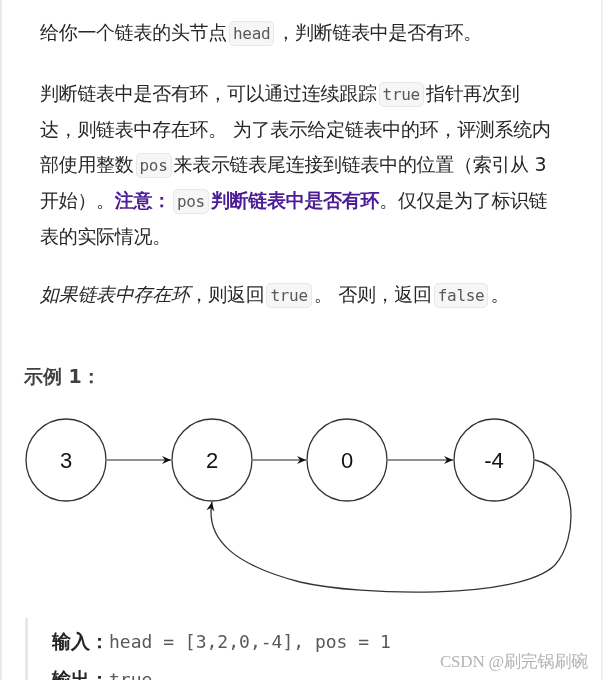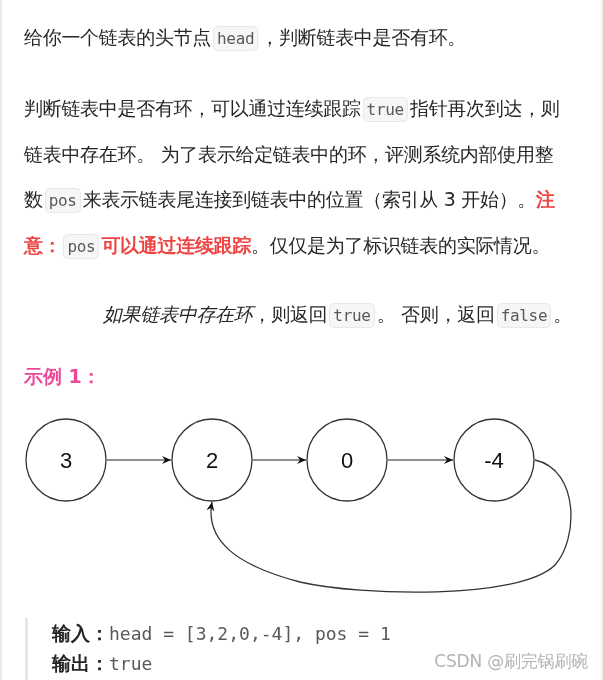--- a/index.html
+++ b/index.html
@@ -8,63 +8,63 @@
     font-family: "DejaVu Sans", "Liberation Sans", sans-serif;
     color: #262626;
   }
   .frame {
     position: absolute; left: 0; top: 0; width: 599px; height: 680px;
     border-left: 2px solid #ebebeb; border-right: 2px solid #f0f0f0;
     box-sizing: content-box;
   }
   .content { position: absolute; left: 24px; top: 0; width: 548px; }
   p.para {
-    margin: 0; font-size: 19px; line-height: 45px; letter-spacing: -0.3px;
+    margin: 16px; font-size: 19px; line-height: 35px; letter-spacing: -0.3px;
   }
   code.inline {
     font-family: "DejaVu Sans Mono", "Liberation Mono", monospace;
     font-size: 16px; color: #595959;
     background: #f6f6f6; border: 1px solid #e8e8e8; border-radius: 5px;
     padding: 2px 3px; margin: 0 2px;
   }
-  b { font-weight: bold; color: #ef4444; }
+  b { font-weight: bold; color: #4c1d95; }
   i { font-style: italic; }
   .example-title {
     position: absolute; left: 24px; top: 364px;
-    font-size: 19px; font-weight: bold; color: #ec4899;
+    font-size: 19px; font-weight: bold; color: #404040;
   }
   .diagram { position: absolute; left: 0; top: 400px; width: 603px; height: 200px; }
   .quote {
     position: absolute; left: 25px; top: 618px; width: 560px; height: 62px;
     border-left: 3px solid #e8e8e8; padding-left: 24px; box-sizing: border-box;
   }
-  .qline { height: 30px; line-height: 30px; font-size: 19px; white-space: nowrap; }
+  .qline { height: 30px; line-height: 30px; font-size: 19px; white-space: nowrap; margin-top: 8px; }
   .qlabel { font-weight: bold; color: #262626; }
   .qval {
     font-family: "DejaVu Sans Mono", "Liberation Mono", monospace;
     color: #595959; font-size: 18px;
   }
   .watermark {
     position: absolute; right: 15px; top: 650px;
-    font-size: 17px; color: #b3b3b3; letter-spacing: -0.2px;
+    font-size: 17px; color: #b3b3b3; letter-spacing: -0.2px; font-family: Liberation Serif, serif;
   }
 </style>
 </head>
 <body>
 
 <div class="frame"></div>
 
 <div class="content">
   <p class="para" style="margin-top:15px;">
     <span>给你一个链表的头节点</span><code class="inline">head</code><span>，判断链表中是否有环。</span>
   </p>
   <p class="para" style="margin-top:25px;">
-    <span>判断链表中是否有环，可以通过连续跟踪</span><code class="inline">true</code><span>指针再次到达，则链表中存在环。 为了表示给定链表中的环，评测系统内部使用整数</span><code class="inline">pos</code><span>来表示链表尾连接到链表中的位置（索引从 3 开始）。</span><b>注意：</b><code class="inline">pos</code><b>可以通过连续跟踪</b><span>。仅仅是为了标识链表的实际情况。</span>
+    <span>判断链表中是否有环，可以通过连续跟踪</span><code class="inline">true</code><span>指针再次到达，则链表中存在环。 为了表示给定链表中的环，评测系统内部使用整数</span><code class="inline">pos</code><span>来表示链表尾连接到链表中的位置（索引从 3 开始）。</span><b>注意：</b><code class="inline">pos</code><b>判断链表中是否有环</b><span>。仅仅是为了标识链表的实际情况。</span>
   </p>
-  <p class="para" style="margin-top:23px;text-align:right;">
+  <p class="para" style="margin-top:23px;">
     <i>如果链表中存在环</i><span>，则返回</span><code class="inline">true</code><span>。 否则，返回</span><code class="inline">false</code><span>。</span>
   </p>
 </div>
 
 <div class="example-title">示例 1：</div>
 
 <svg class="diagram" viewBox="0 400 603 200" width="603" height="200">
   <defs>
     <marker id="arr" markerWidth="10" markerHeight="10" refX="9" refY="5" orient="auto" markerUnits="userSpaceOnUse">
       <path d="M0,1 L9,5 L0,9 L3,5 Z" fill="#111"></path>

